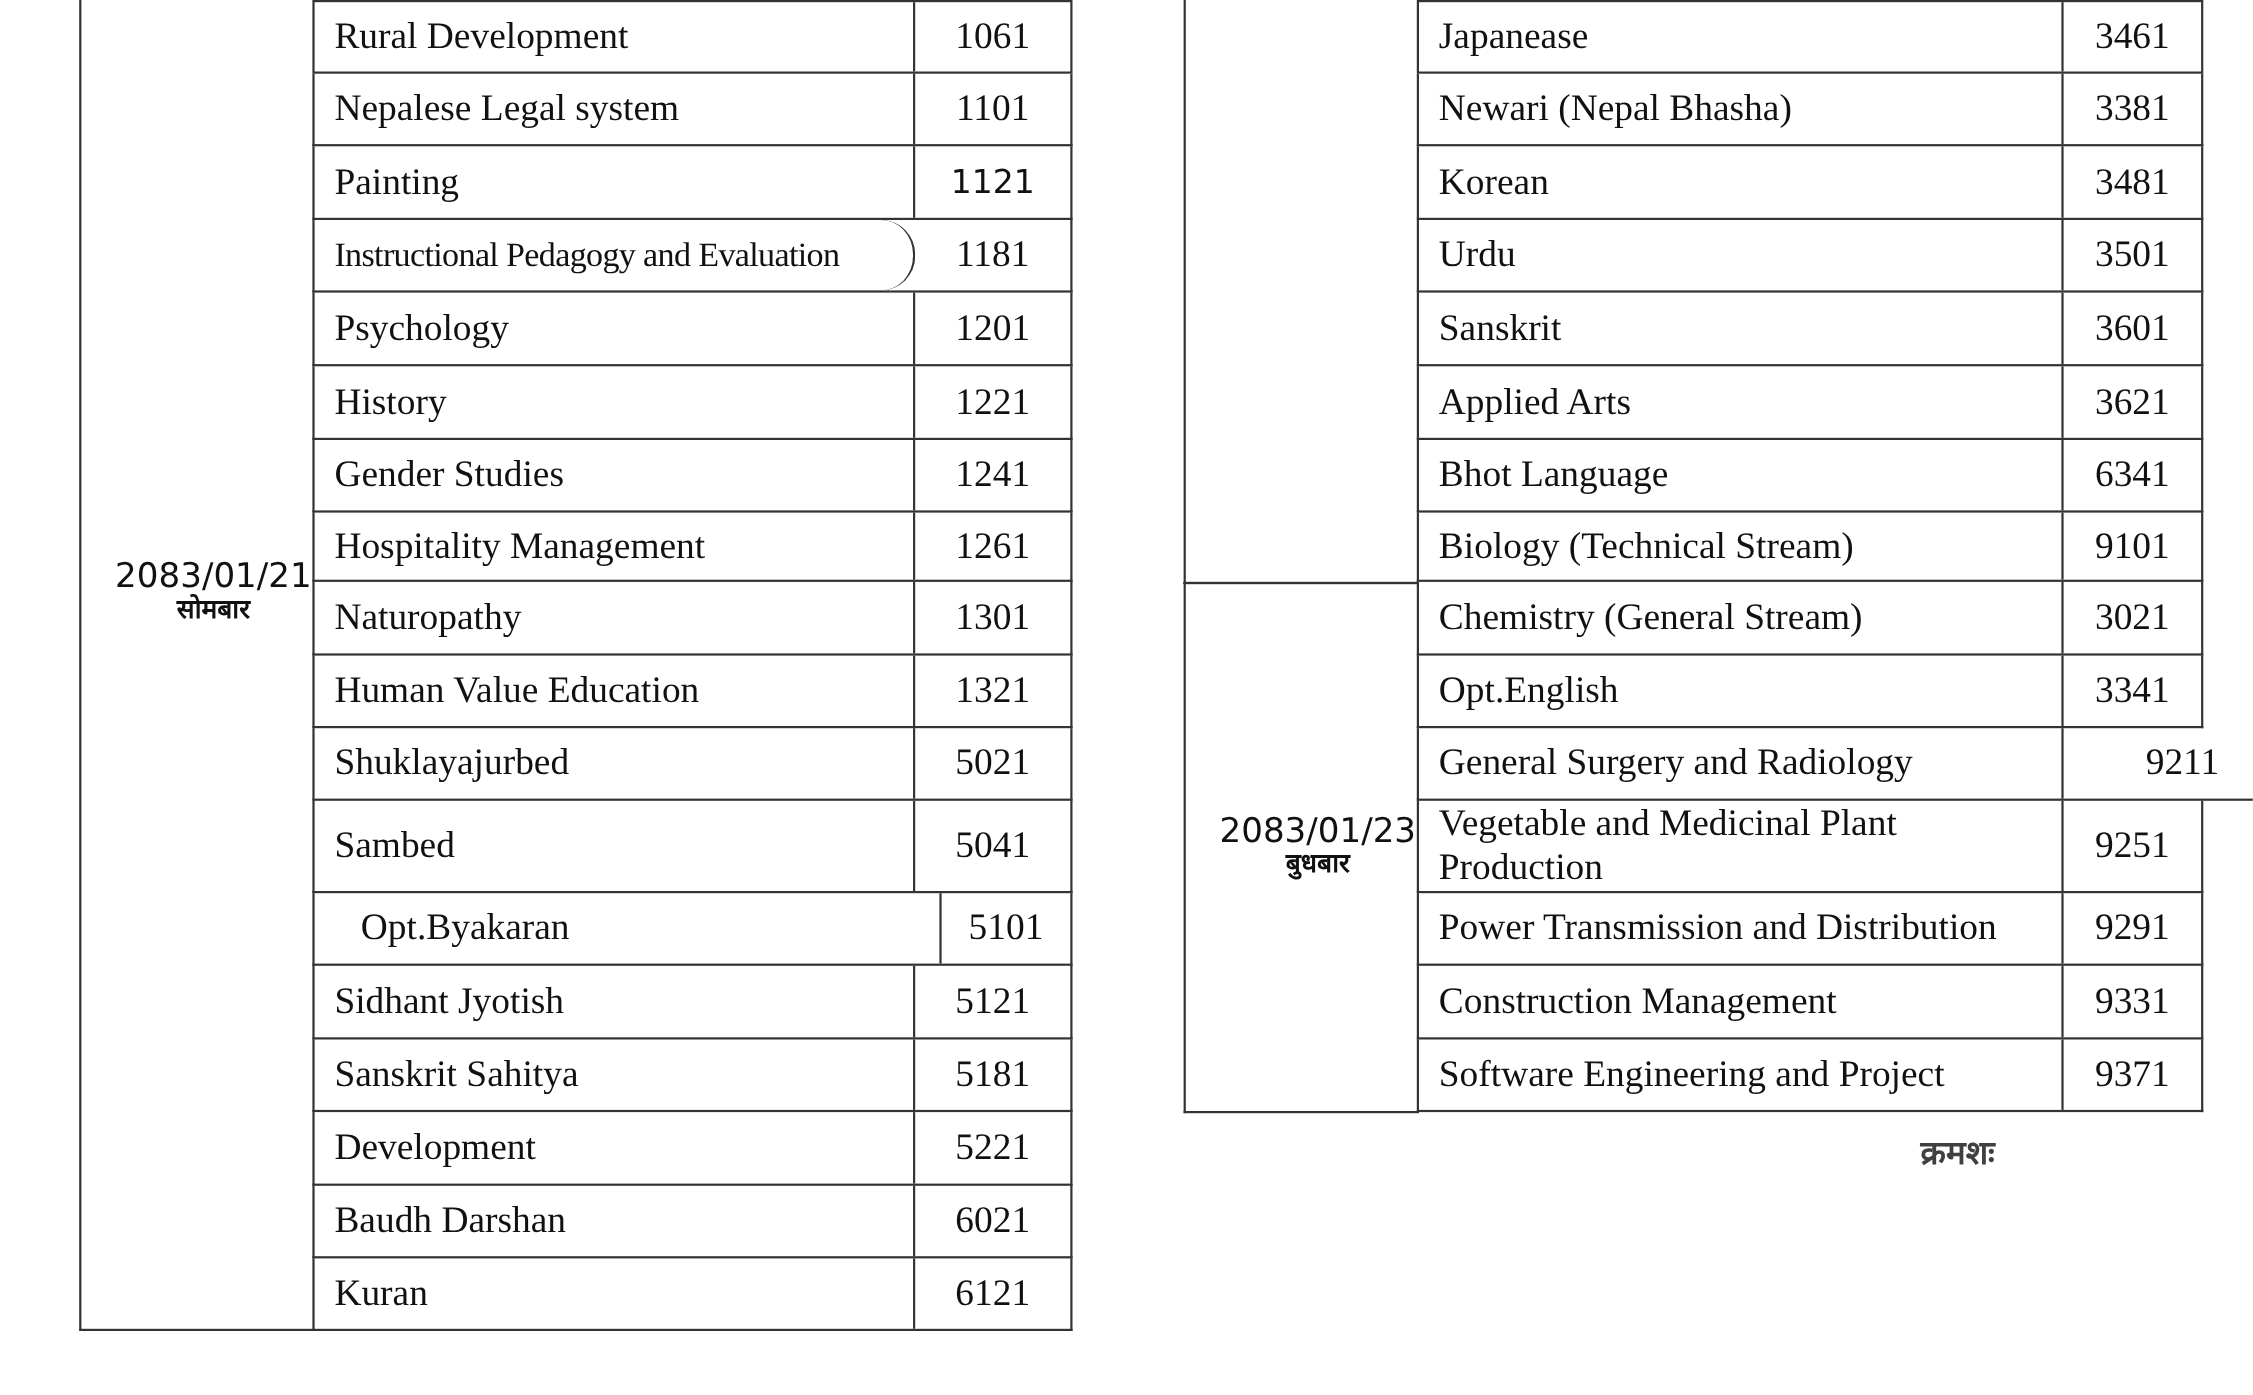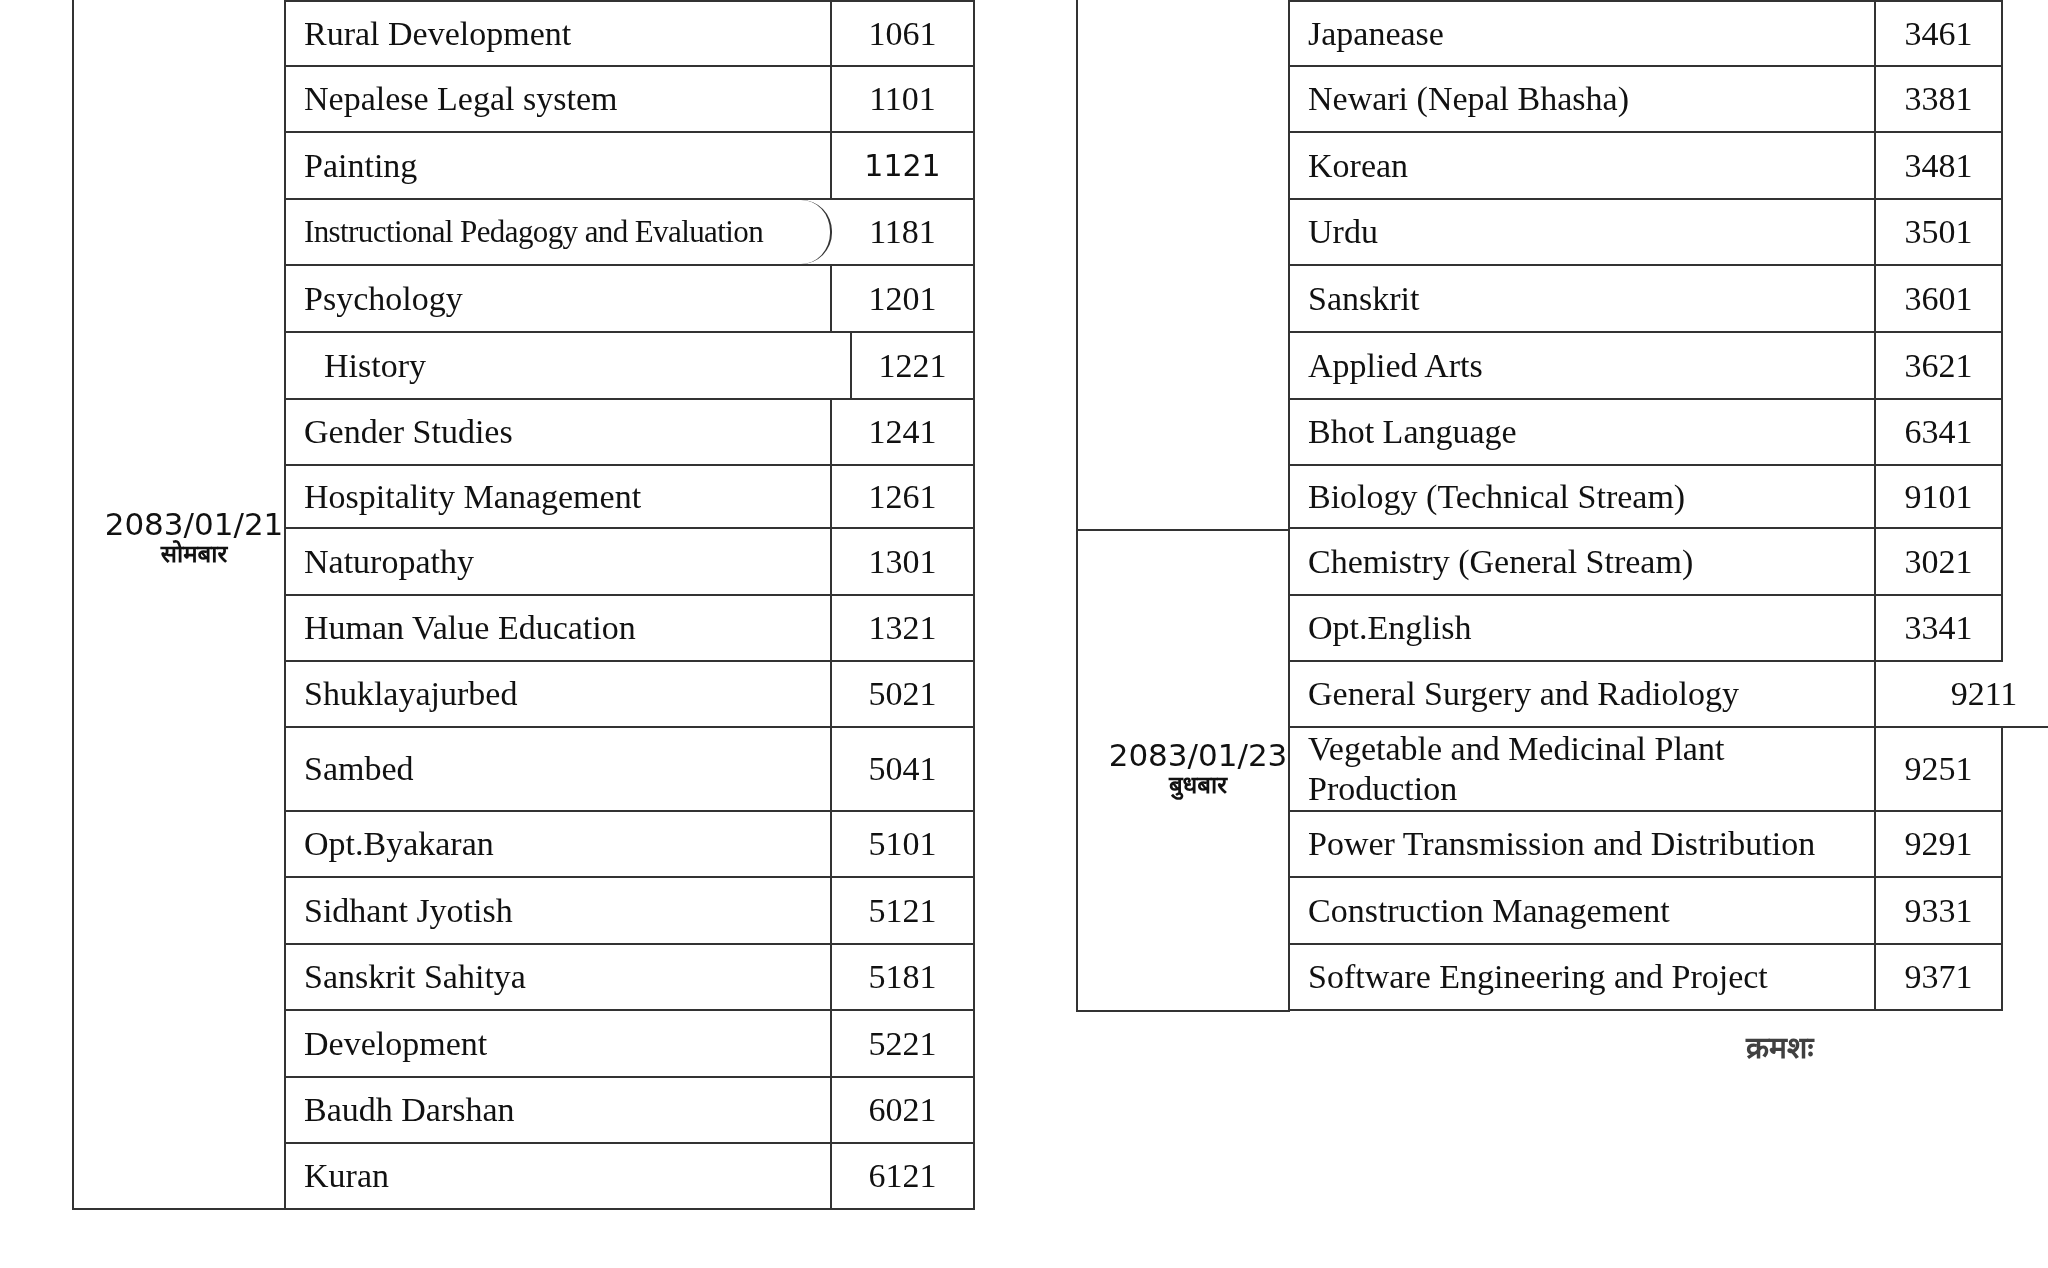--- a/index.html
+++ b/index.html
@@ -43,21 +43,21 @@
     <div class="code sans">1121</div>
   </div>
   <div class="row" style="left:284px; top:200px; width:691px; height:66px;">
     <div class="subj condensed" style="width:546px;">Instructional Pedagogy and Evaluation</div>
     <div class="code">1181</div>
   </div>
   <div class="row" style="left:284px; top:266px; width:691px; height:67px;">
     <div class="subj" style="width:546px;">Psychology</div>
     <div class="code">1201</div>
   </div>
-  <div class="row" style="left:284px; top:333px; width:691px; height:67px;padding-left:20px;">
+  <div class="row" style="left:284px; top:333px; width:691px; height:67px;">
     <div class="subj" style="width:546px;">History</div>
     <div class="code">1221</div>
   </div>
   <div class="row" style="left:284px; top:400px; width:691px; height:66px;">
     <div class="subj" style="width:546px;">Gender Studies</div>
     <div class="code">1241</div>
   </div>
   <div class="row" style="left:284px; top:466px; width:691px; height:63px;">
     <div class="subj" style="width:546px;">Hospitality Management</div>
     <div class="code">1261</div>
@@ -71,21 +71,21 @@
     <div class="code">1321</div>
   </div>
   <div class="row" style="left:284px; top:662px; width:691px; height:66px;">
     <div class="subj" style="width:546px;">Shuklayajurbed</div>
     <div class="code">5021</div>
   </div>
   <div class="row" style="left:284px; top:728px; width:691px; height:84px;">
     <div class="subj" style="width:546px;">Sambed</div>
     <div class="code">5041</div>
   </div>
-  <div class="row" style="left:284px; top:812px; width:691px; height:66px;">
+  <div class="row" style="left:284px; top:812px; width:691px; height:66px;padding-left:24px;">
     <div class="subj" style="width:546px;">Opt.Byakaran</div>
     <div class="code">5101</div>
   </div>
   <div class="row" style="left:284px; top:878px; width:691px; height:67px;">
     <div class="subj" style="width:546px;">Sidhant Jyotish</div>
     <div class="code">5121</div>
   </div>
   <div class="row" style="left:284px; top:945px; width:691px; height:66px;">
     <div class="subj" style="width:546px;">Sanskrit Sahitya</div>
     <div class="code">5181</div>

